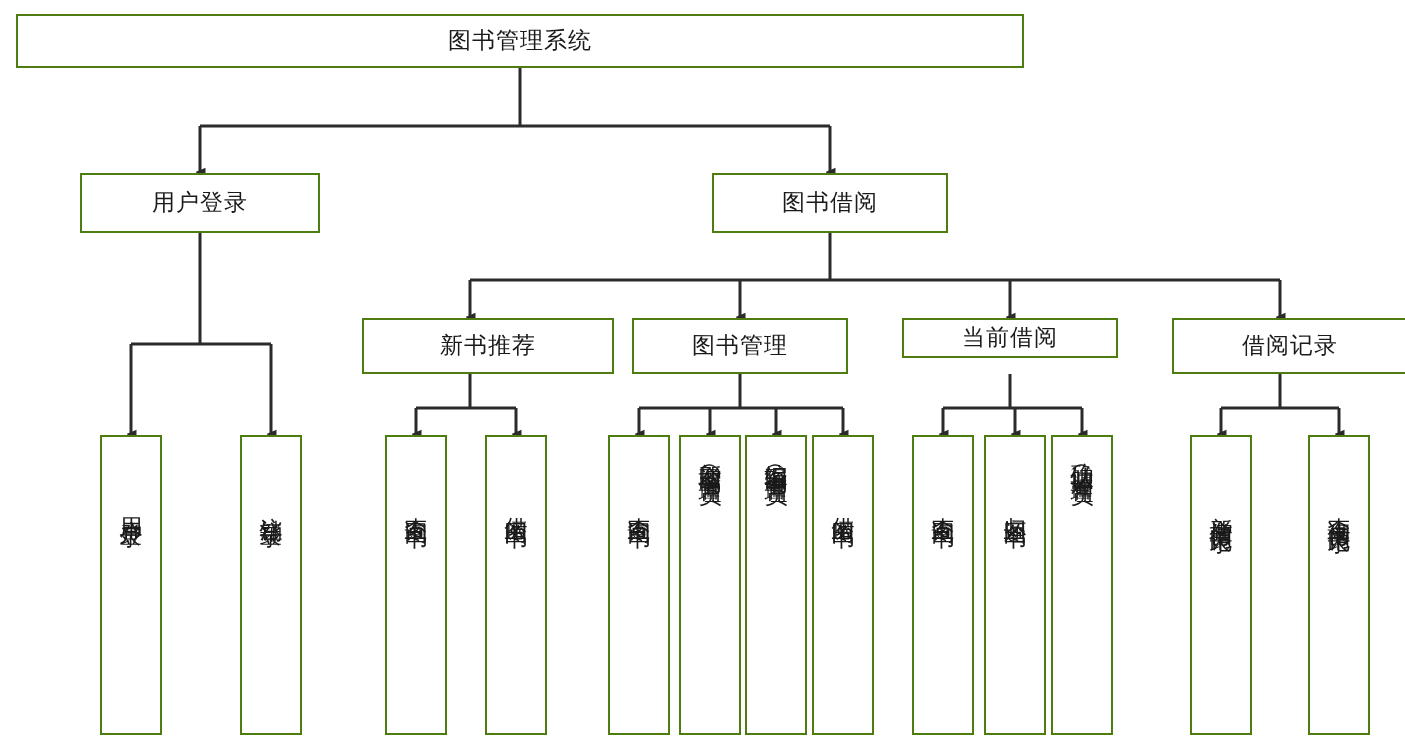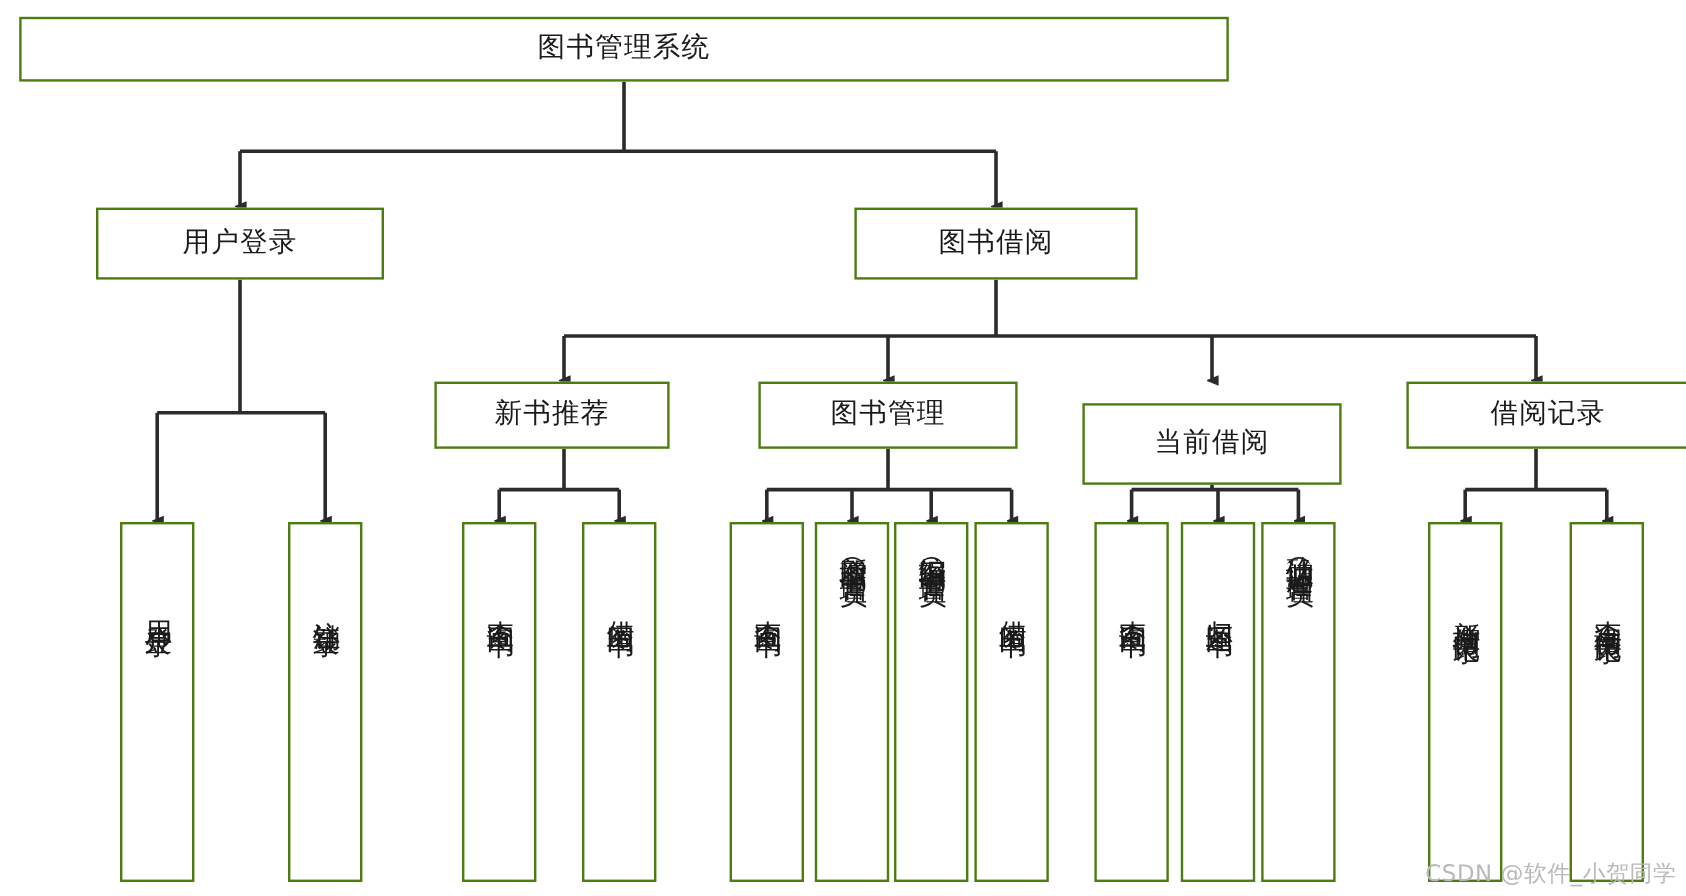--- a/index.html
+++ b/index.html
@@ -117,27 +117,27 @@
   <div id="nodes">
       <div class="node horiz" style="left: 16px; top: 14px; width: 1008px; height: 54px;">
         <span>图书管理系统</span>
       </div>
       <div class="node horiz" style="left: 80px; top: 173px; width: 240px; height: 60px;">
         <span>用户登录</span>
       </div>
       <div class="node horiz" style="left: 712px; top: 173px; width: 236px; height: 60px;">
         <span>图书借阅</span>
       </div>
-      <div class="node horiz" style="left: 362px; top: 318px; width: 196px; height: 56px;">
+      <div class="node horiz" style="left: 362px; top: 318px; width: 252px; height: 56px;">
         <span>新书推荐</span>
       </div>
       <div class="node horiz" style="left: 632px; top: 318px; width: 216px; height: 56px;">
         <span>图书管理</span>
       </div>
-      <div class="node horiz" style="left: 902px; top: 336px; width: 216px; height: 68px;">
+      <div class="node horiz" style="left: 902px; top: 318px; width: 216px; height: 40px;">
         <span>当前借阅</span>
       </div>
       <div class="node horiz" style="left: 1172px; top: 318px; width: 236px; height: 56px;">
         <span>借阅记录</span>
       </div>
       <div class="node vert mid" style="left: 100px; top: 435px; width: 62px; height: 300px;">
         <span class="vtext">用户登录</span>
       </div>
       <div class="node vert mid" style="left: 240px; top: 435px; width: 62px; height: 300px;">
         <span class="vtext">注销登录</span>
@@ -169,14 +169,13 @@
       <div class="node vert top" style="left: 1051px; top: 435px; width: 62px; height: 300px;">
         <span class="vtext">确认归还（管理员）</span>
       </div>
       <div class="node vert mid" style="left: 1190px; top: 435px; width: 62px; height: 300px;">
         <span class="vtext">新增借阅记录</span>
       </div>
       <div class="node vert mid" style="left: 1308px; top: 435px; width: 62px; height: 300px;">
         <span class="vtext">查询借阅记录</span>
       </div>
     </div>
-  <div id="watermark">CSDN @软件_小贺同学</div>
 </div>
 
 </body></html>

